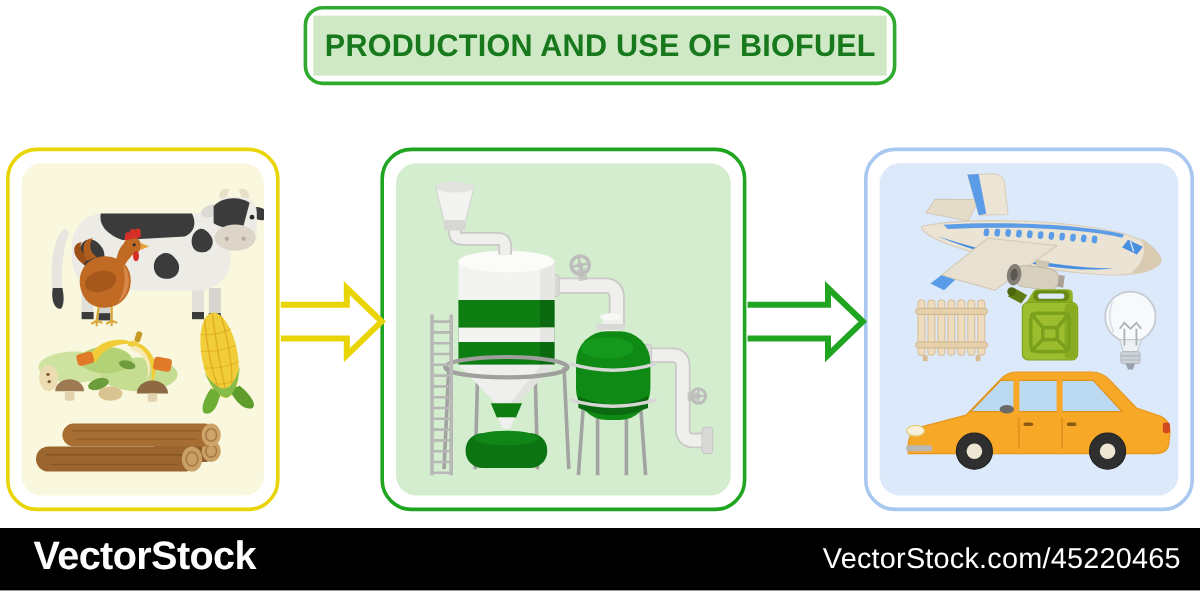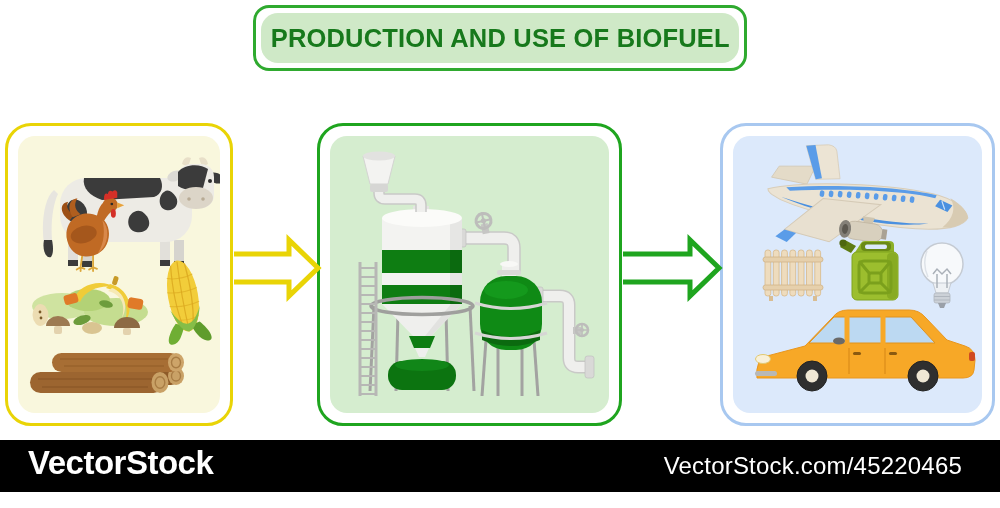--- a/index.html
+++ b/index.html
@@ -3,38 +3,38 @@
 <meta charset="utf-8">
 <style>
   html,body{margin:0;padding:0;background:#ffffff;}
   .stage{
     position:relative;width:1000px;height:508px;overflow:hidden;
     font-family:"Liberation Sans",sans-serif;background:#ffffff;
   }
   .abs{position:absolute;box-sizing:border-box;}
   
   .banner{left:253px;top:5px;width:494px;height:66px;border:3.5px solid #2faa2f;border-radius:16px;background:#ffffff;padding:5px;}
-  .banner-inner{width:100%;height:100%;background:#cfe9c7;border-radius:17px;display:flex;align-items:center;justify-content:center;}
+  .banner-inner{width:100%;height:100%;background:#cfe9c7;border-radius:0;display:flex;align-items:center;justify-content:center;}
   .banner-inner span{color:#17791c;font-weight:700;font-size:26px;letter-spacing:.2px;white-space:nowrap;transform:scaleX(.98);}
   
   .panel{top:123px;height:303px;border-radius:26px;background:#ffffff;padding:10px;}
   .panel-inner{width:100%;height:100%;border-radius:17px;overflow:hidden;}
   .p-left{left:5px;width:228px;border:3px solid #e9d406;}
   .p-left .panel-inner{background:#f9f7dd;}
   .p-mid{left:317px;width:305px;border:3px solid #1fa51f;}
   .p-mid .panel-inner{background:#d5edcf;}
   .p-right{left:720px;width:275px;border:3px solid #a8c8f0;}
   .p-right .panel-inner{background:#dce9fb;}
   .panel-inner svg{display:block;width:100%;height:100%;}
   
   .arrows{left:0;top:0;width:1000px;height:508px;pointer-events:none;}
   
   .footer{left:0;top:440px;width:1000px;height:52px;background:#000000;display:flex;align-items:center;justify-content:space-between;}
   .footer .logo{color:#ffffff;font-size:33px;font-weight:700;letter-spacing:-.5px;margin-left:28px;transform:translateY(-3px);}
-  .footer .credit{color:#ffffff;font-size:24px;font-weight:400;letter-spacing:.2px;margin-right:38px;}
+  .footer .credit{color:#ffffff;font-size:24px;font-weight:400;letter-spacing:.2px;margin-right:16px;}
 </style>
 </head>
 <body>
 
 <div class="stage">
 
   <div class="abs banner">
     <div class="banner-inner">
       <span>PRODUCTION AND USE OF BIOFUEL</span>
     </div>

